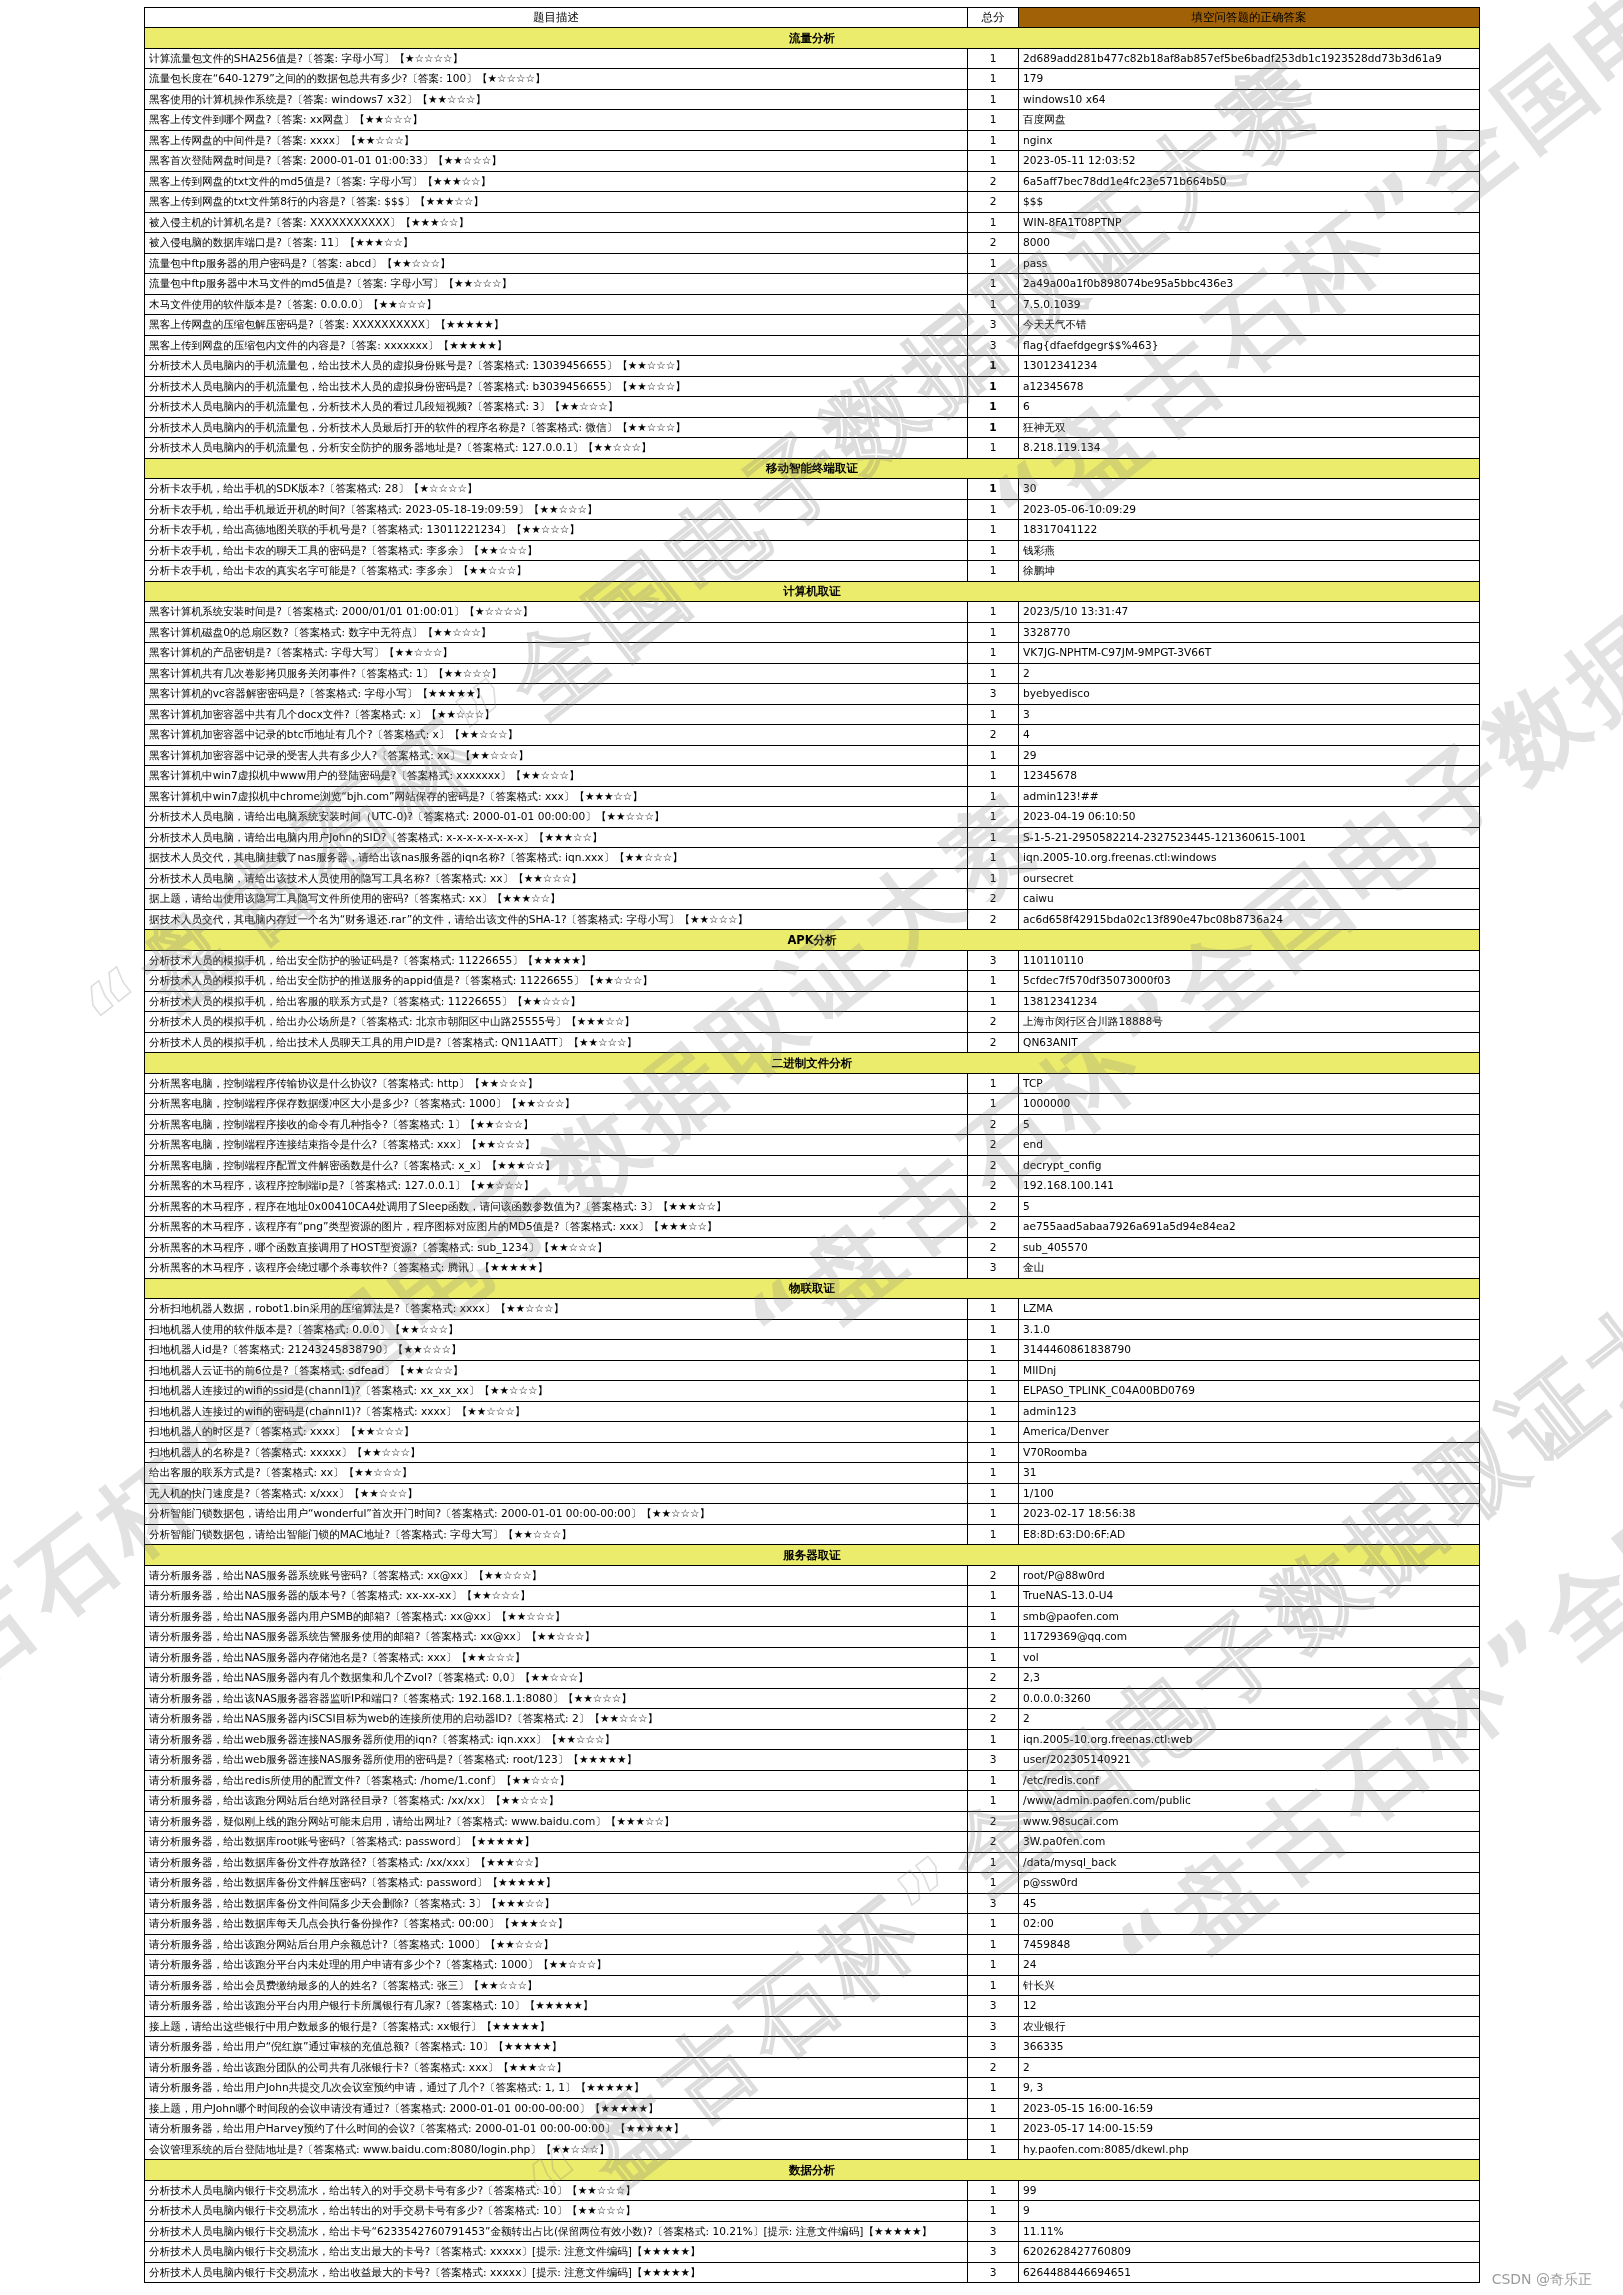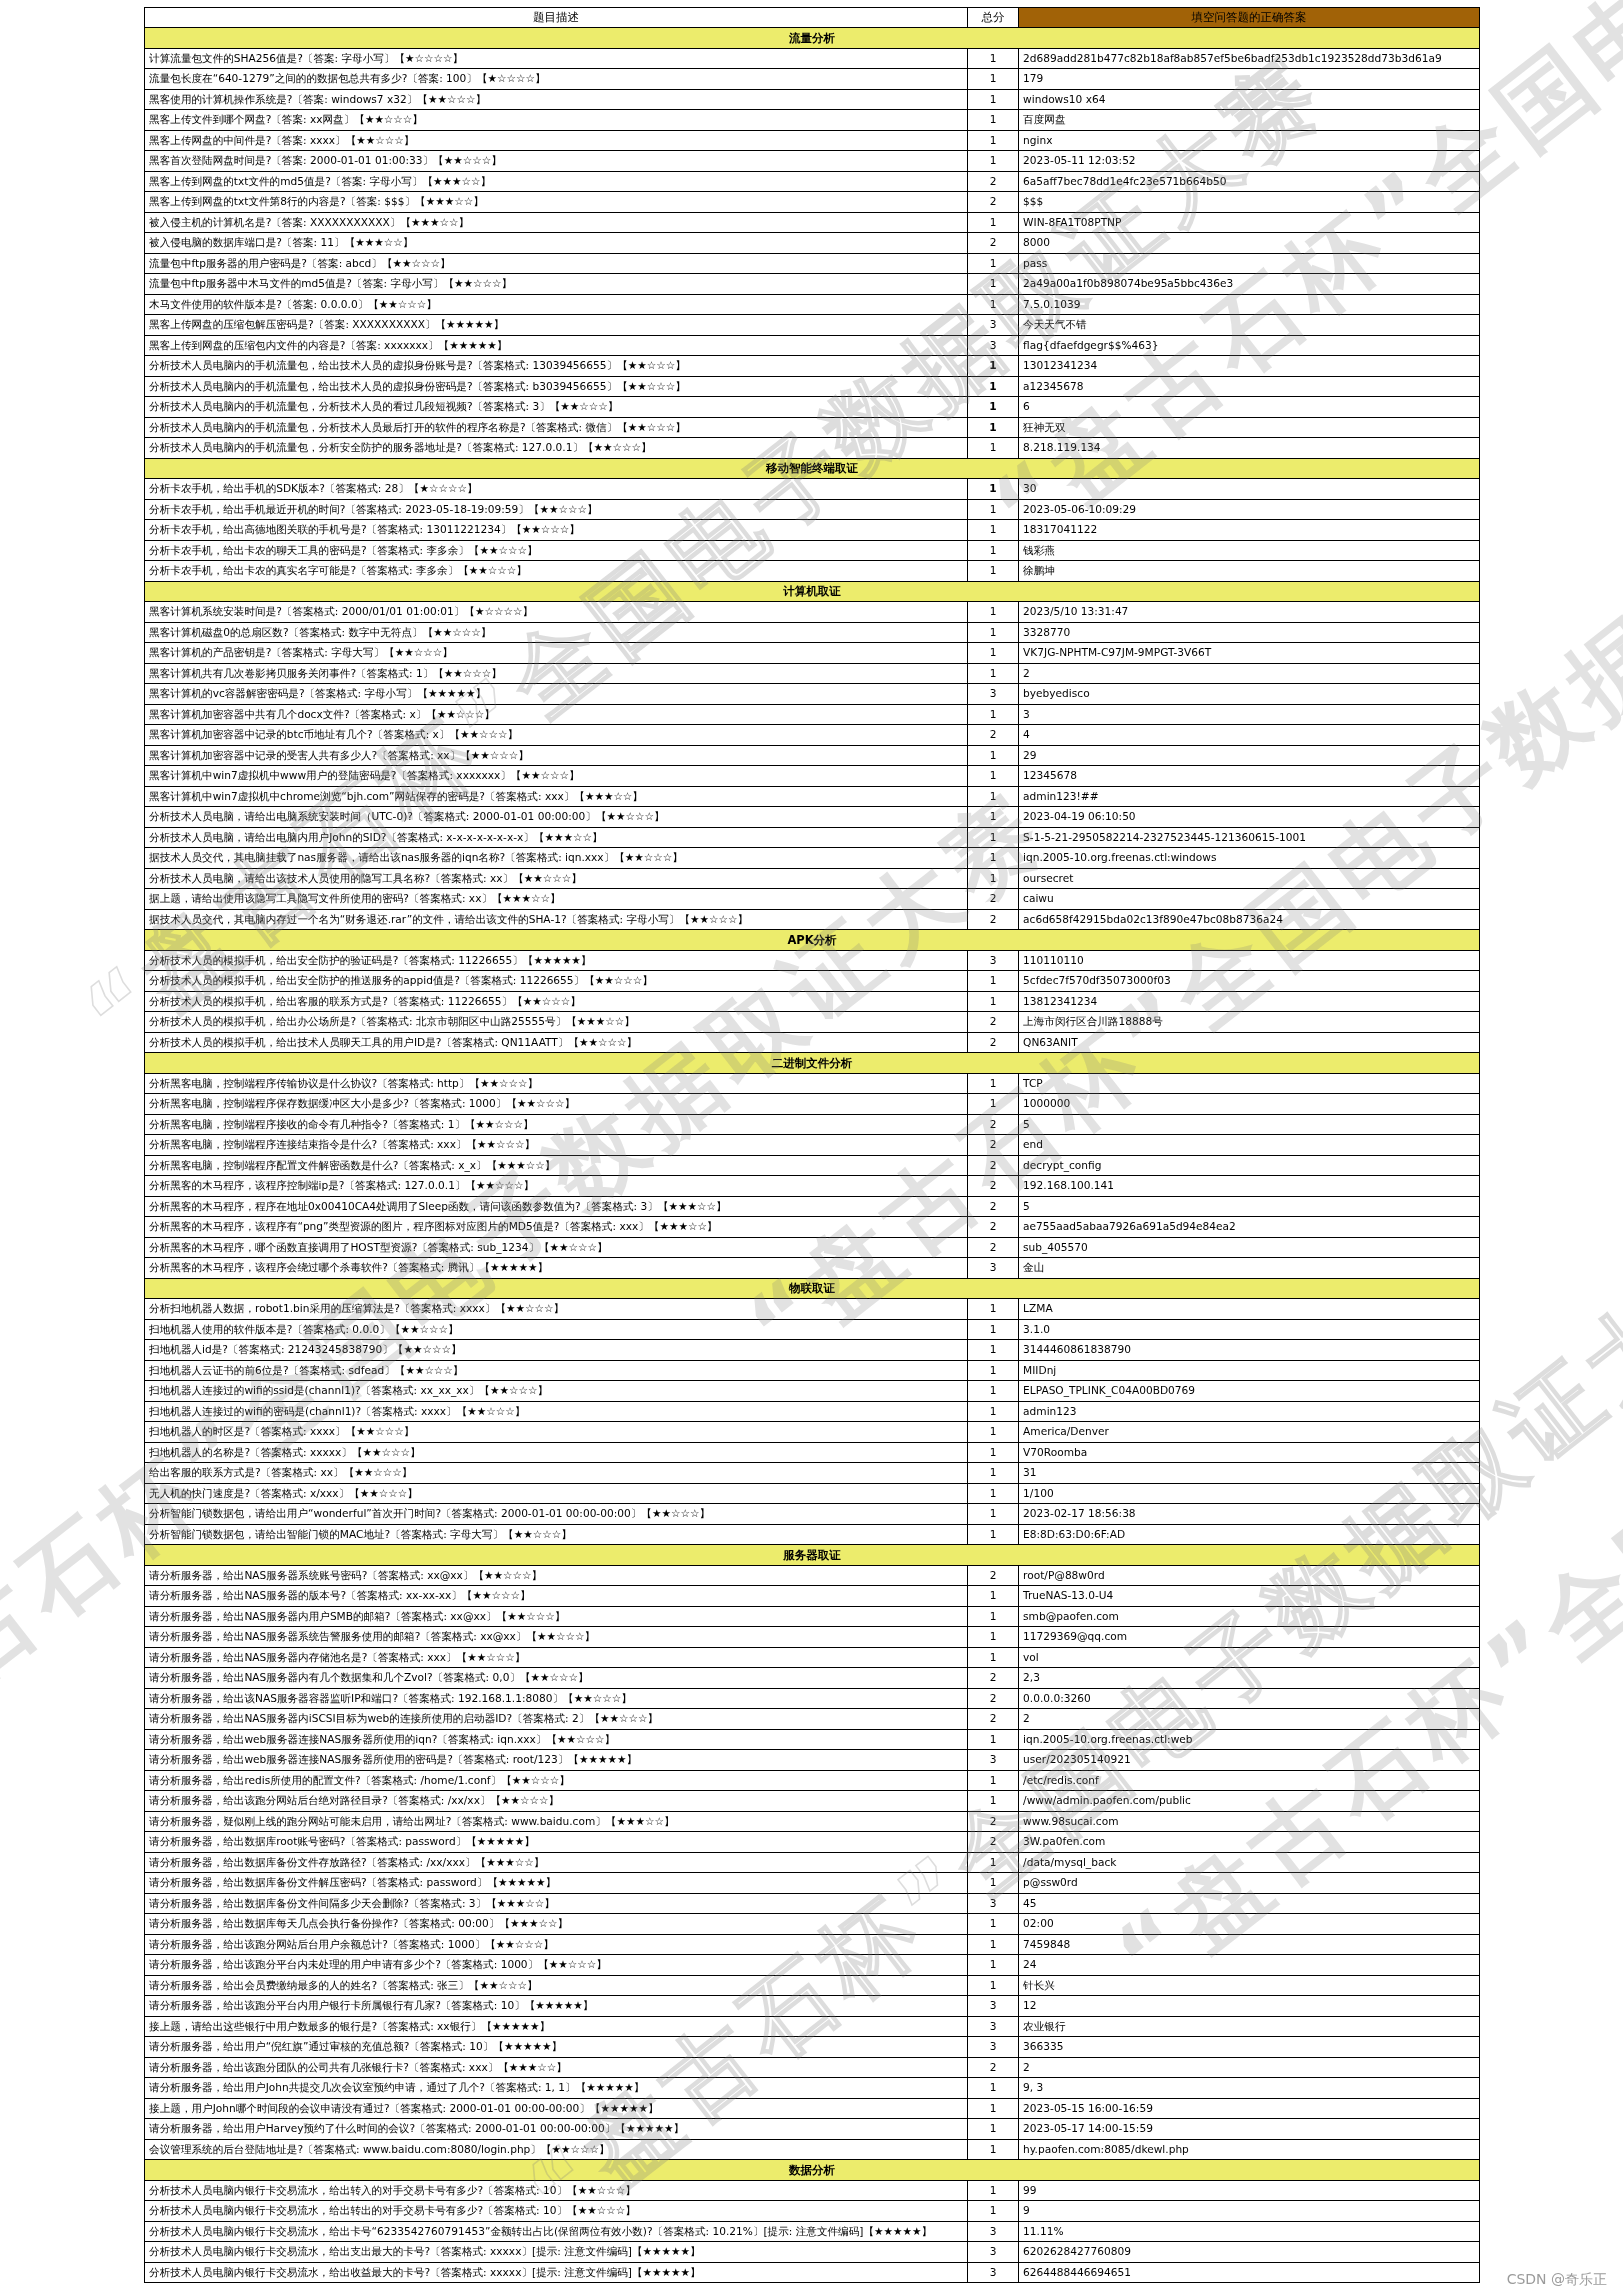--- a/index.html
+++ b/index.html
@@ -69,21 +69,21 @@
     -webkit-text-stroke:1.6px rgba(125,125,125,0.26);
   }
   .wm1 { left:1006px; top:458px; }
   .wm2 { left:98px;  top:965px; }
   .wm3 { left:761px;  top:1276px; }
   .wm4 { left:-180px; top:1702px; }
   .wm5 { left:540px;  top:2143px; }
   .wm6 { left:1129px; top:1906px; }
   .credit {
     position:absolute;
-    right:16px;
+    right:31px;
     bottom:6.5px;
     font-size:14px;
     color:#9b9b9b;
     z-index:4;
   }
 </style>
 </head>
 <body>
 
 <div class="watermark-layer">

